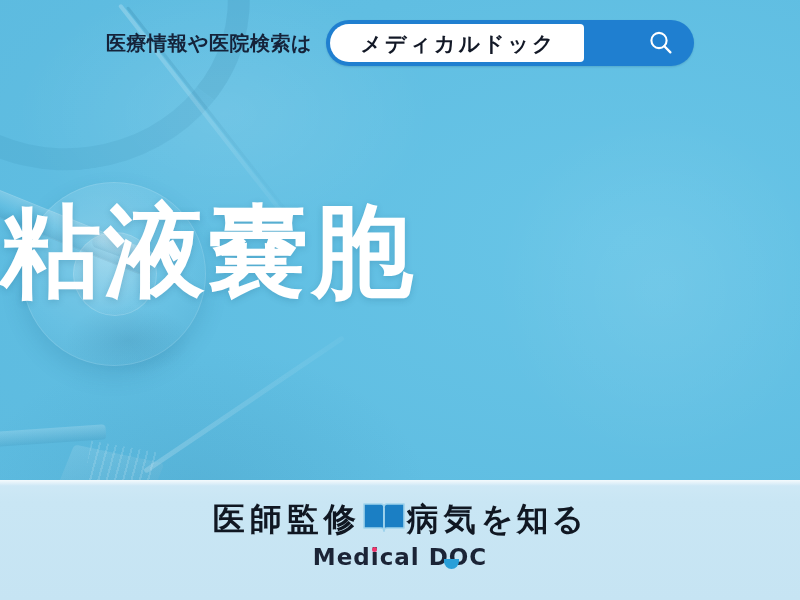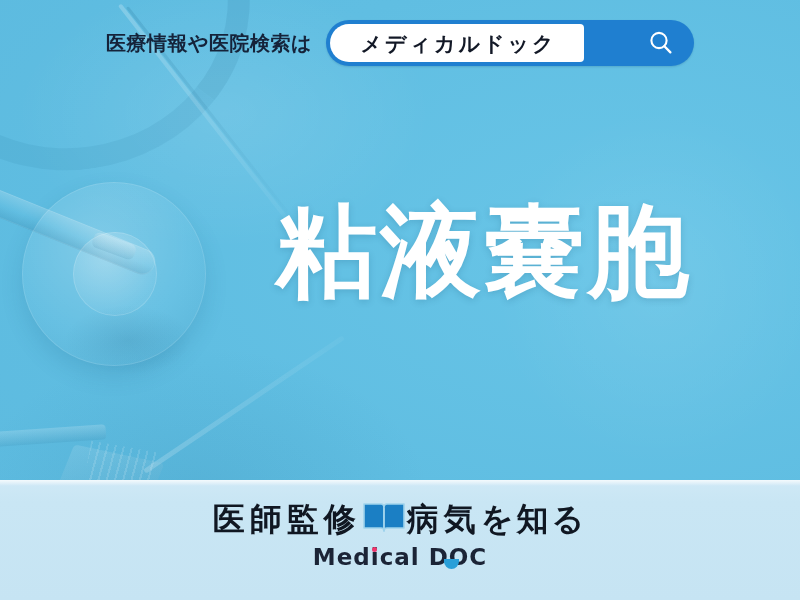--- a/index.html
+++ b/index.html
@@ -246,21 +246,21 @@
     justify-content: center;
     flex: 0 0 auto;
   }
   .search-btn svg { display: block; }
 
   
   .title-wrap {
     position: absolute;
     left: 0; top: 196px;
     width: 692px;
-    text-align: right;
+    text-align: left;
     z-index: 5;
   }
   .title {
     display: inline-block;
     font-family: "DejaVu Sans", "Liberation Sans", sans-serif;
     font-size: 101px;
     font-weight: 700;
     color: #ffffff;
     letter-spacing: 3px;
     line-height: 1.1;

